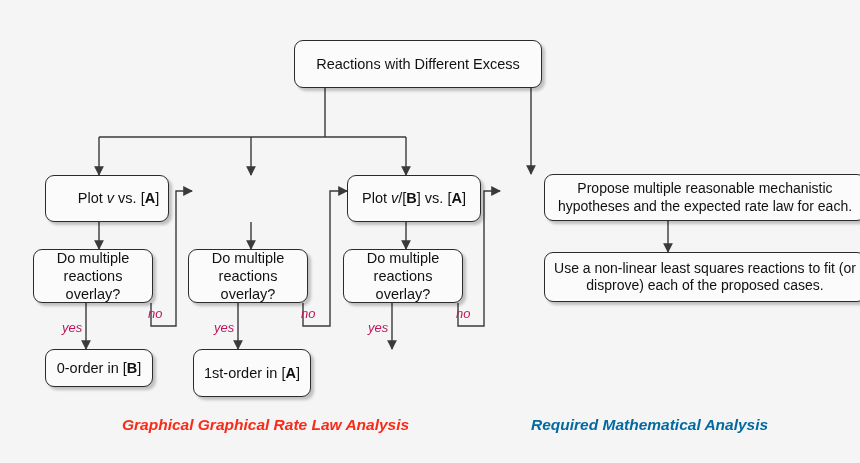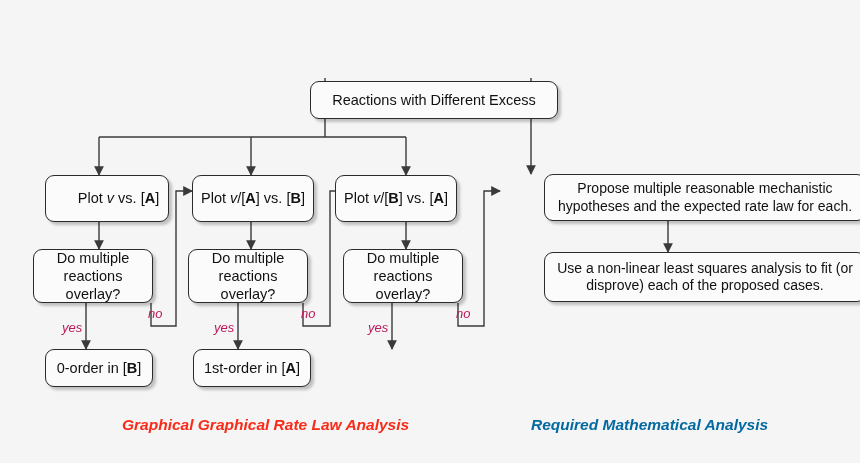--- a/index.html
+++ b/index.html
@@ -105,21 +105,21 @@
       <path d="M 151 303 L 151 326 L 176 326 L 176 191 L 192 191" marker-end="url(#arrow)"></path>
 
       <path d="M 303 303 L 303 326 L 330 326 L 330 191 L 347 191" marker-end="url(#arrow)"></path>
 
       <path d="M 458 303 L 458 326 L 484 326 L 484 191 L 500 191" marker-end="url(#arrow)"></path>
 
       <path d="M 668 221 L 668 252" marker-end="url(#arrow)"></path>
     </g>
   </svg>
 
-  <div class="node" style="left:310px; top:40px; width:248px; height:38px;margin-top:41px;">
+  <div class="node" style="left:294px; top:40px; width:248px; height:48px;">
     <span class="inner">Reactions with Different Excess</span>
   </div>
 
   <div class="node" style="left:45px; top:175px; width:124px; height:47px;padding-left:31px;">
     <span class="inner">
       <span>Plot </span><i>v</i><span> vs. [</span><b>A</b><span>]</span>
     </span>
   </div>
 
   <div class="node" style="left:33px; top:249px; width:120px; height:54px;">
@@ -131,43 +131,38 @@
 
   <div class="edge-label" style="left:62px; top:320px;">yes</div>
   <div class="edge-label" style="left:148px; top:306px;">no</div>
 
   <div class="node" style="left:45px; top:349px; width:108px; height:38px;justify-content:center;">
     <span class="inner">
       <span>0-order in [</span><b>B</b><span>]</span>
     </span>
   </div>
 
-  <div class="node" style="left:192px; top:175px; width:122px; height:47px;">
-    <span class="inner">
-      <span>Plot </span><i>v</i><span>/[</span><b>A</b><span>]</span><span> vs. [</span><b>B</b><span>]</span>
-    </span>
-  </div>
 
   <div class="node" style="left:188px; top:249px; width:120px; height:54px;">
     <span class="inner">
       <span>Do multiple</span><br>
       <span>reactions overlay?</span>
     </span>
   </div>
 
   <div class="edge-label" style="left:214px; top:320px;">yes</div>
   <div class="edge-label" style="left:301px; top:306px;">no</div>
 
-  <div class="node" style="left:193px; top:349px; width:118px; height:38px;">
+  <div class="node" style="left:193px; top:349px; width:118px; height:48px;">
     <span class="inner">
       <span>1st-order in [</span><b>A</b><span>]</span>
     </span>
   </div>
 
-  <div class="node" style="left:335px; top:175px; width:122px; height:47px;">
+  <div class="node" style="left:347px; top:175px; width:134px; height:47px;">
     <span class="inner">
       <span>Plot </span><i>v</i><span>/[</span><b>B</b><span>]</span><span> vs. [</span><b>A</b><span>]</span>
     </span>
   </div>
 
   <div class="node" style="left:343px; top:249px; width:120px; height:54px;">
     <span class="inner">
       <span>Do multiple</span><br>
       <span>reactions overlay?</span>
     </span>
@@ -179,21 +174,21 @@
 
   <div class="node node-wide" style="left:500px; top:174px; width:322px; height:47px;">
     <span class="inner">
       <span>Propose multiple reasonable mechanistic</span><br>
       <span>hypotheses and the expected rate law for each.</span>
     </span>
   </div>
 
   <div class="node node-wide" style="left:500px; top:252px; width:322px; height:50px;">
     <span class="inner">
-      <span>Use a non-linear least squares analysis to fit (or</span><br>
+      <span>Use a non-linear least squares reactions to fit (or</span><br>
       <span>disprove) each of the proposed cases.</span>
     </span>
   </div>
 
   <div class="caption" style="left:122px; top:416px; color:#f92a18;">Graphical Graphical Rate Law Analysis</div>
 
   <div class="caption" style="left:531px; top:416px; color:#0369a1;">Required Mathematical Analysis</div>
 
 </div>
 

